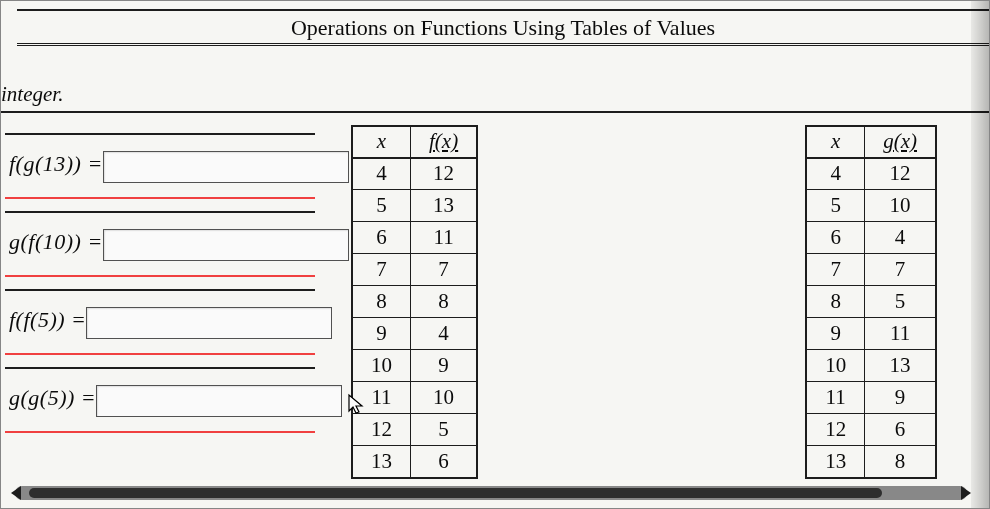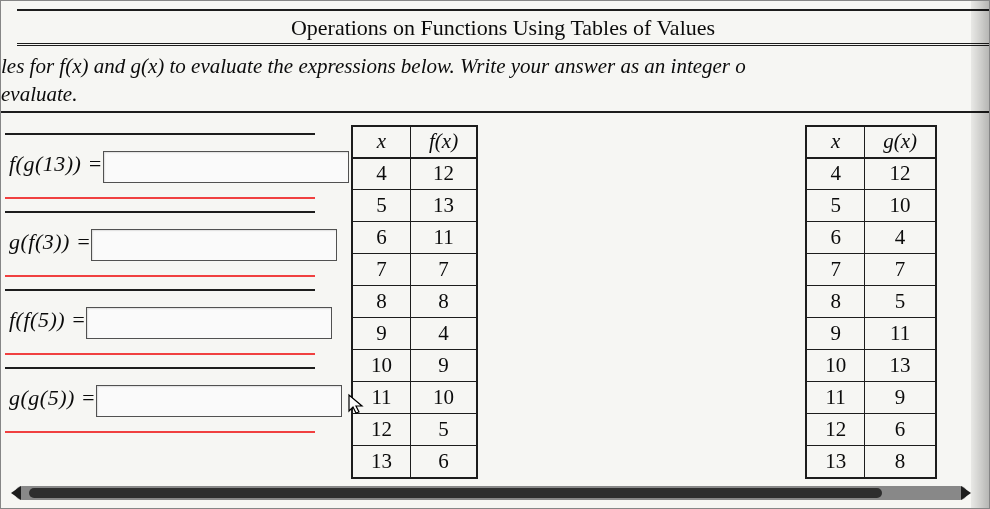--- a/index.html
+++ b/index.html
@@ -83,20 +83,21 @@
       text-align: center;
       height: 32px;
       background: #f5f5f2;
     }
     table.vtable th {
       font-weight: normal;
       font-style: italic;
       border-bottom: 2px solid #222;
     }
     table.vtable th.fx {
+      text-decoration: underline;
       text-underline-offset: 2px;
     }
     table.vtable tr td:first-child,
     table.vtable tr th:first-child {
       border-left: 2px solid #222;
     }
     table.vtable tr td:last-child,
     table.vtable tr th:last-child {
       border-right: 2px solid #222;
     }
@@ -147,33 +148,33 @@
     }
   </style>
 </head>
 <body>
 
 <div class="page">
 
   <div class="title-bar">Operations on Functions Using Tables of Values</div>
 
   <div class="instructions">
-    <span>les for f(x) and g(x) to evaluate the expressions below. Write your answer as an integer o</span><br>
-    <span>evaluate.</span>
+    <br>
+    <span>integer.</span>
   </div>
 
   <div class="content">
 
     <div class="answers">
       <div class="ans-row">
         <span class="expr">f(g(13)) =</span>
         <input type="text" style="">
       </div>
       <div class="ans-row">
-        <span class="expr">g(f(3)) =</span>
+        <span class="expr">g(f(10)) =</span>
         <input type="text" style="">
       </div>
       <div class="ans-row">
         <span class="expr">f(f(5)) =</span>
         <input type="text" style="">
       </div>
       <div class="ans-row">
         <span class="expr">g(g(5)) =</span>
         <input type="text" style="">
       </div>

